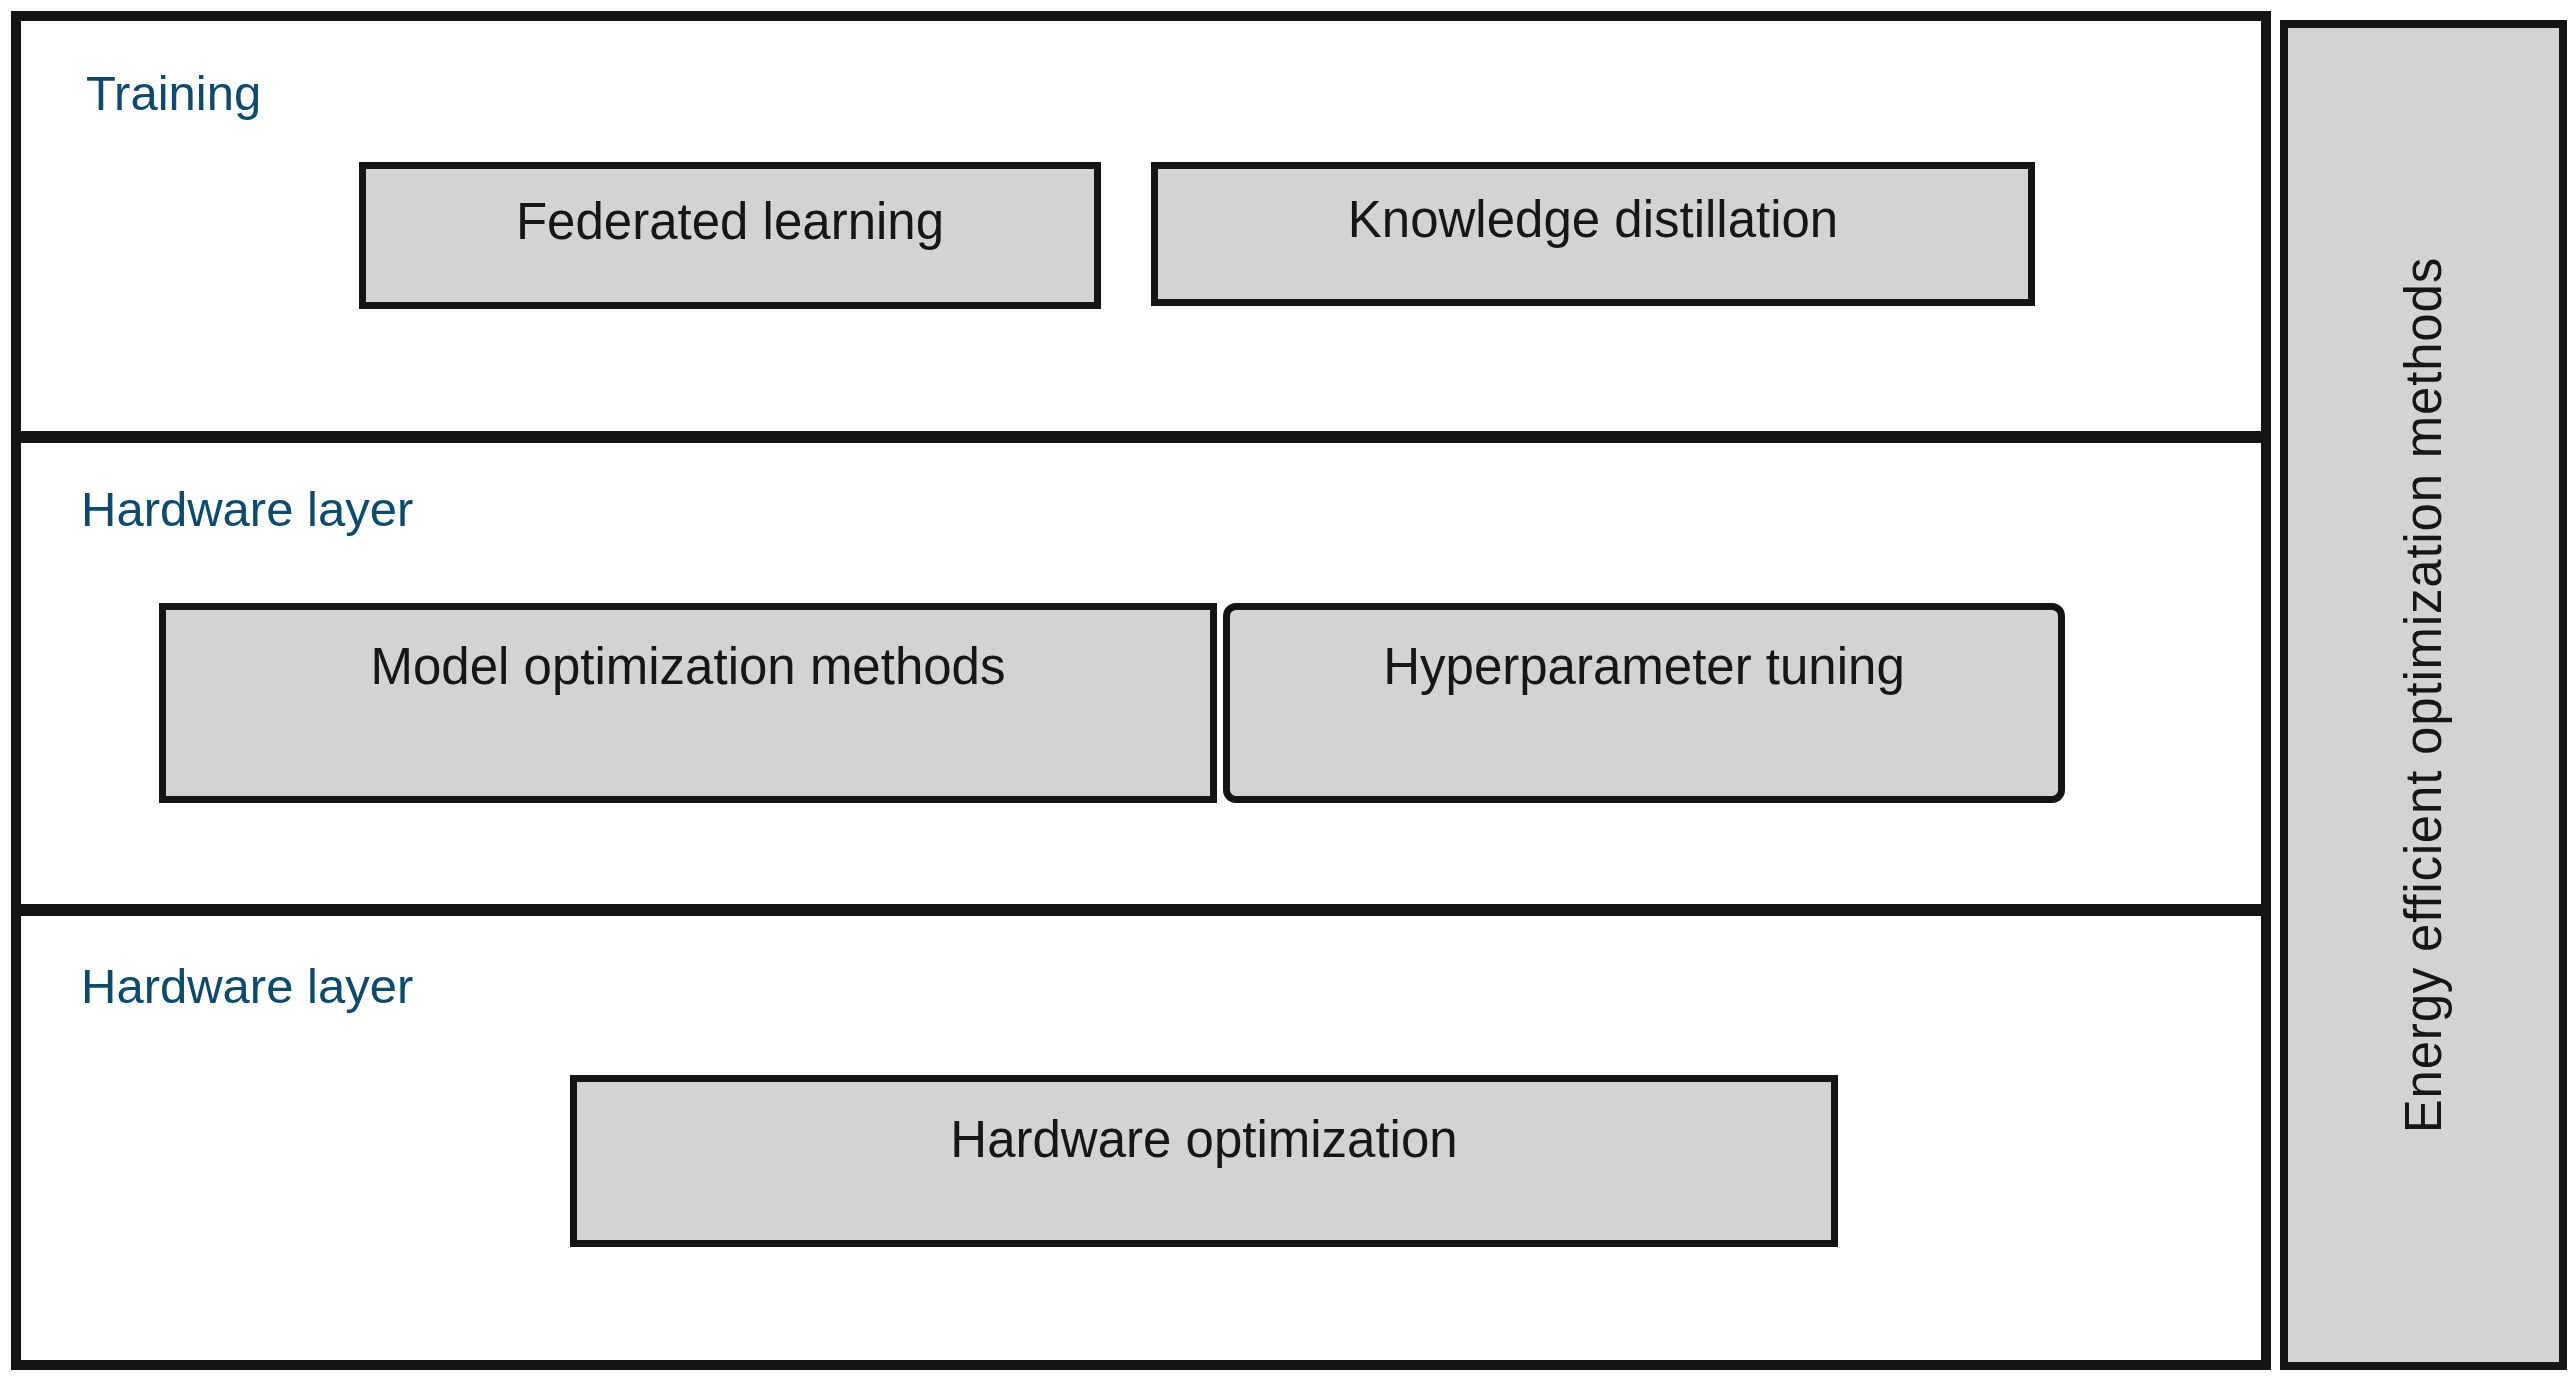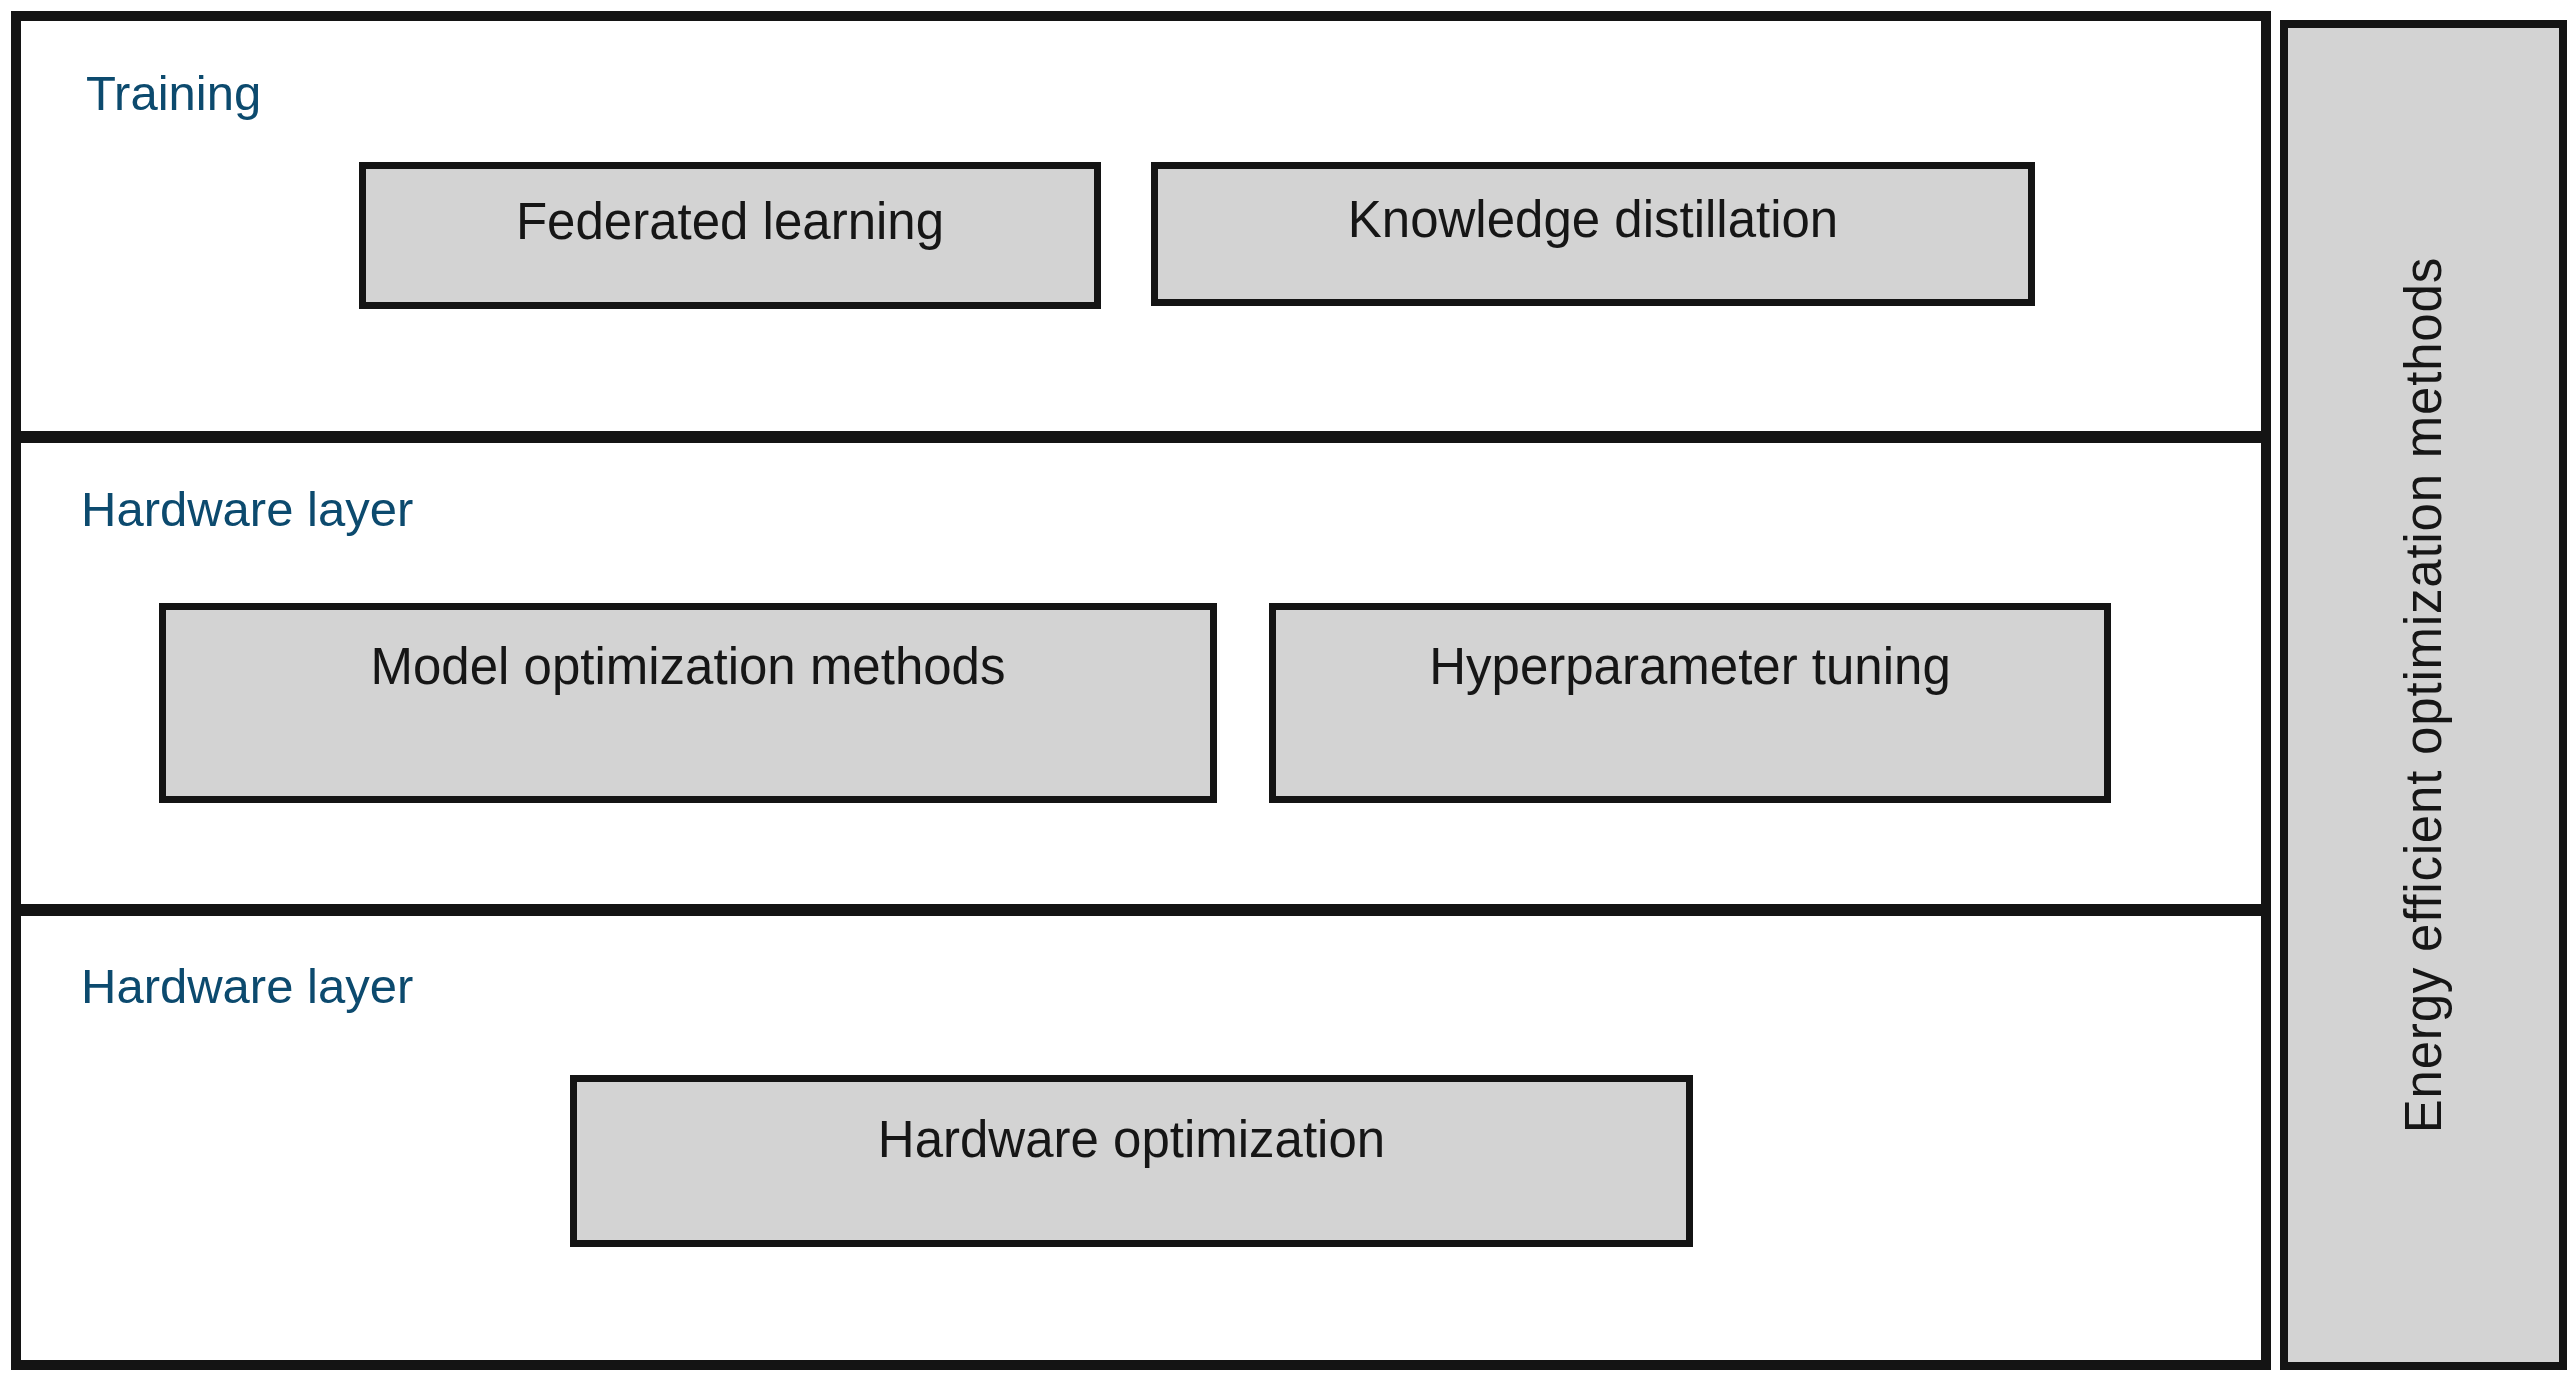--- a/index.html
+++ b/index.html
@@ -57,22 +57,22 @@
     align-items: center;
     justify-content: center;
     font-size: 51px;
     color: #161616;
     white-space: nowrap;
   }
   
   .node-box.federated { left: 338px;  top: 141px;  width: 742px;  height: 147px; padding-bottom: 28px; }
   .node-box.knowledge { left: 1130px; top: 141px;  width: 884px; height: 144px; padding-bottom: 29px; }
   .node-box.model     { left: 138px;  top: 582px;  width: 1058px; height: 200px; padding-bottom: 73px; }
-  .node-box.hyper     { left: 1248px; top: 582px;  width: 842px; height: 200px; padding-bottom: 73px; }
-  .node-box.hwopt     { left: 549px;  top: 1054px; width: 1123px; height: 172px; padding-bottom: 44px; }
+  .node-box.hyper     { left: 1202px; top: 582px;  width: 842px; height: 200px; padding-bottom: 73px; border-radius: 13px; }
+  .node-box.hwopt     { left: 549px;  top: 1054px; width: 1268px; height: 172px; padding-bottom: 44px; }
 
   
   .sidebar {
     position: absolute;
     left: 2280px;
     top: 20px;
     width: 287px;
     height: 1350px;
     box-sizing: border-box;
     border: 8.7px solid #141414;

